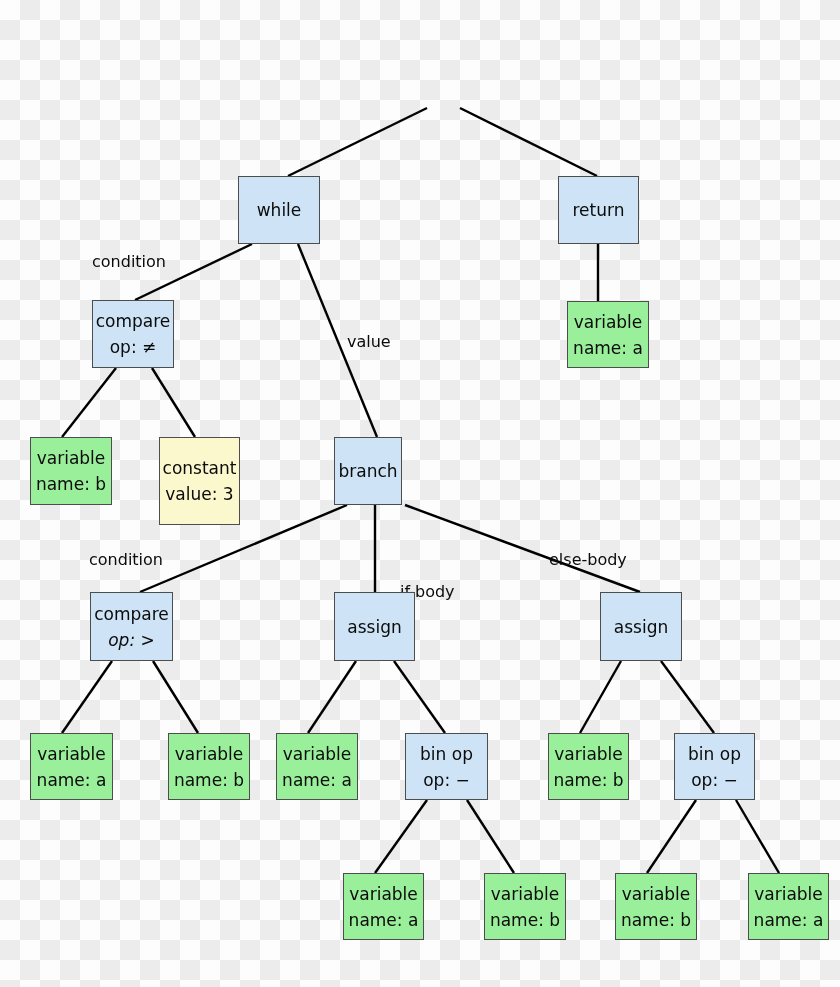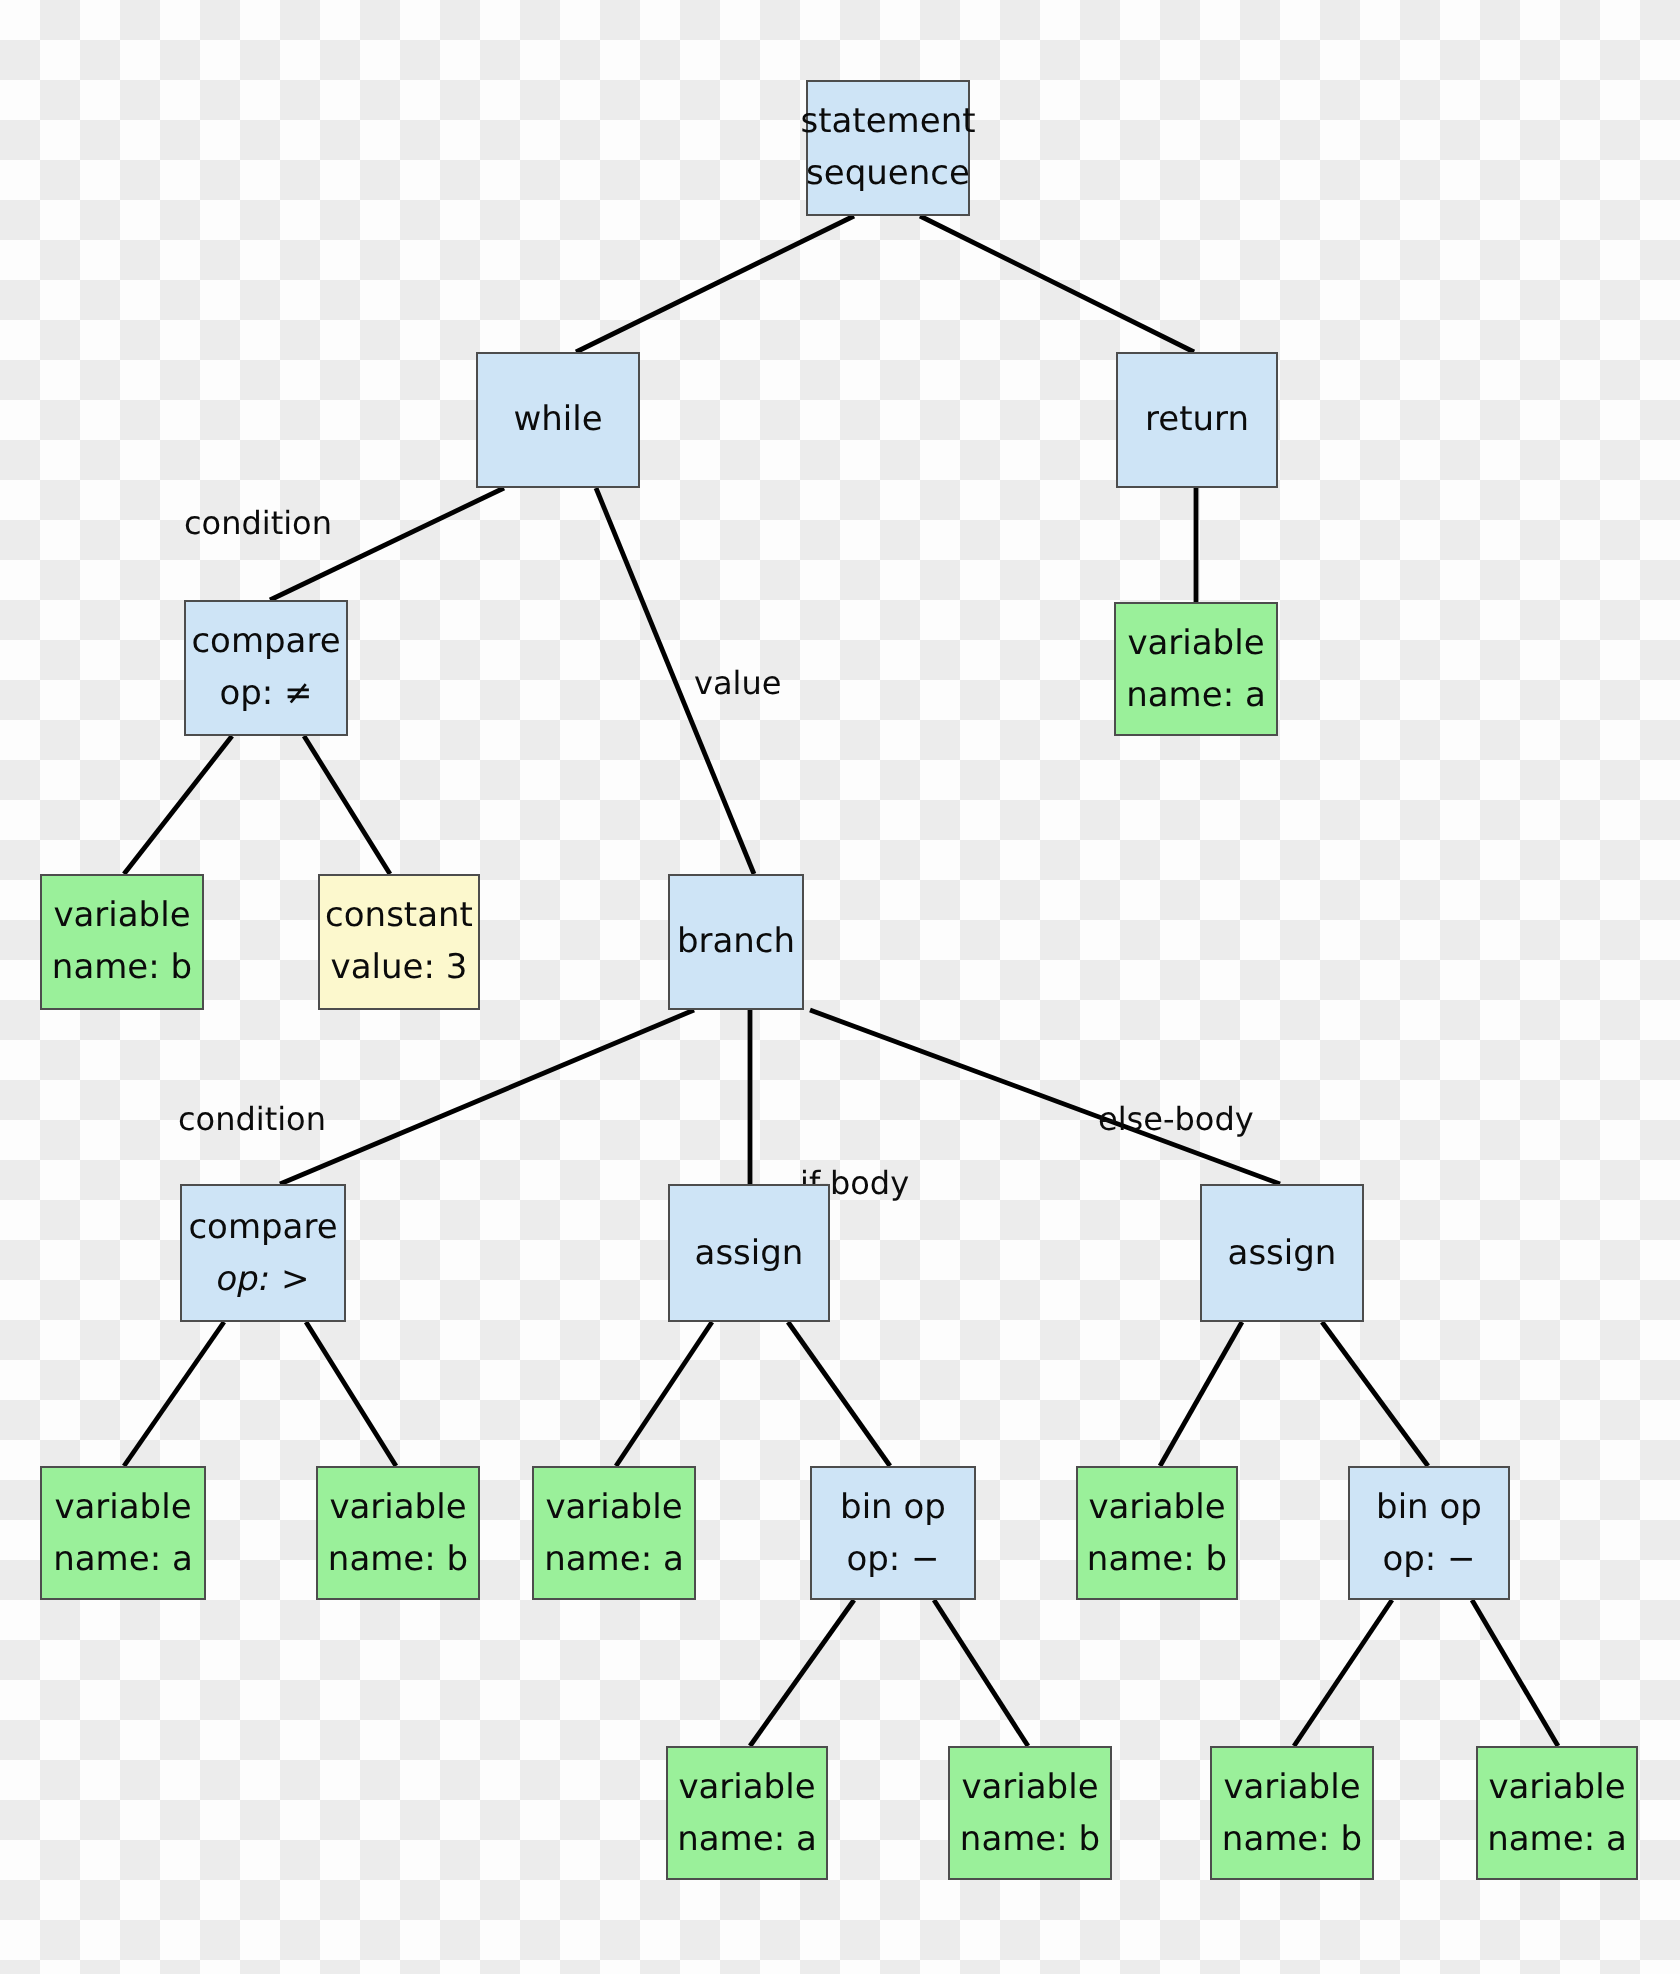--- a/index.html
+++ b/index.html
@@ -34,21 +34,21 @@
     flex-direction: column;
     align-items: center;
     justify-content: center;
     font-size: 17px;
     line-height: 26px;
     color: #0b0b0b;
     text-align: center;
     white-space: nowrap;
   }
   .node.blue   { background: #cee4f6; }
-  .node.green  { background: #9af09a; }
+  .node.green  { background: #9af09a; margin-left: 10px; }
   .node.yellow { background: #fcf8cd; }
   .node .ln { display: block; }
   .node .italic { font-style: italic; }
 
   .edge-label {
     position: absolute;
     font-size: 16px;
     line-height: 26px;
     color: #0b0b0b;
     white-space: nowrap;
@@ -81,24 +81,20 @@
     <line x1="696" y1="800" x2="647" y2="873"></line>
     <line x1="736" y1="800" x2="779" y2="873"></line>
   </svg>
 
   <div class="edge-label" style="left:92px;  top:249px;">condition</div>
   <div class="edge-label" style="left:347px; top:329px;">value</div>
   <div class="edge-label" style="left:89px;  top:547px;">condition</div>
   <div class="edge-label" style="left:380px; top:579px;padding-left:20px;">if-body</div>
   <div class="edge-label" style="left:549px; top:547px;">else-body</div>
 
-  <div class="node blue" style="left:403px; top:40px;  width:82px; height:68px;">
-    <span class="ln">statement</span>
-    <span class="ln">sequence</span>
-  </div>
 
   <div class="node blue" style="left:558px; top:176px; width:81px; height:68px;">
     <span class="ln">return</span>
   </div>
 
   <div class="node blue" style="left:238px; top:176px; width:82px; height:68px;">
     <span class="ln">while</span>
   </div>
 
   <div class="node blue" style="left:92px;  top:300px; width:82px; height:68px;">
@@ -109,21 +105,21 @@
   <div class="node green" style="left:557px; top:301px; width:82px; height:67px;">
     <span class="ln">variable</span>
     <span class="ln">name: a</span>
   </div>
 
   <div class="node green" style="left:20px;  top:437px; width:82px; height:68px;">
     <span class="ln">variable</span>
     <span class="ln">name: b</span>
   </div>
 
-  <div class="node yellow" style="left:159px; top:437px; width:81px; height:68px;">
+  <div class="node yellow" style="left:159px; top:437px; width:81px; height:88px;">
     <span class="ln">constant</span>
     <span class="ln">value: 3</span>
   </div>
 
   <div class="node blue" style="left:334px; top:437px; width:68px; height:68px;">
     <span class="ln">branch</span>
   </div>
 
   <div class="node blue" style="left:90px;  top:592px; width:83px; height:69px;">
     <span class="ln">compare</span>

